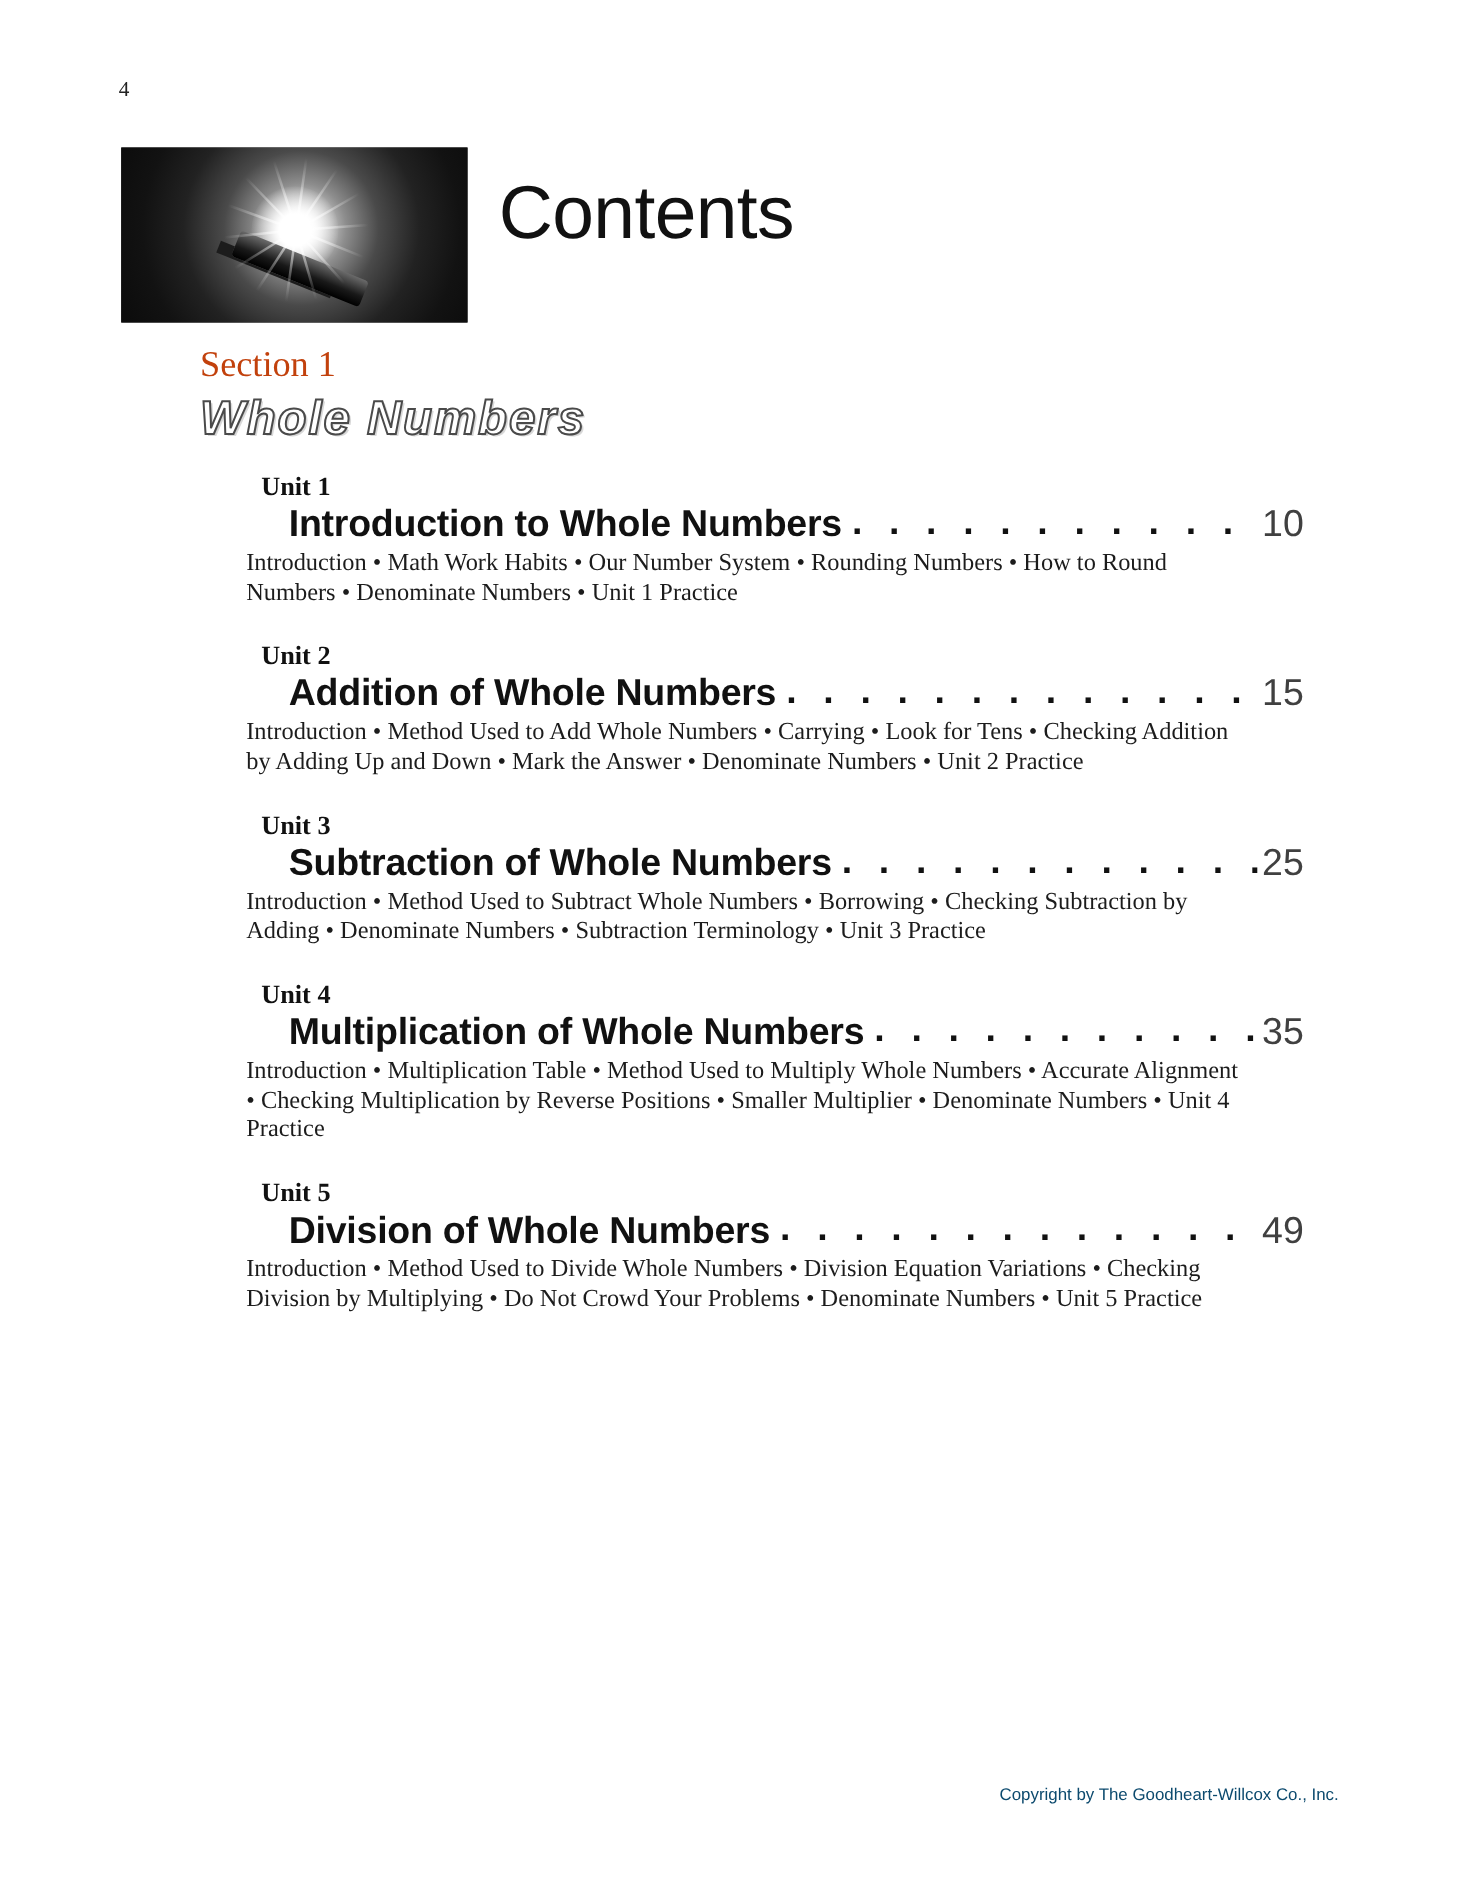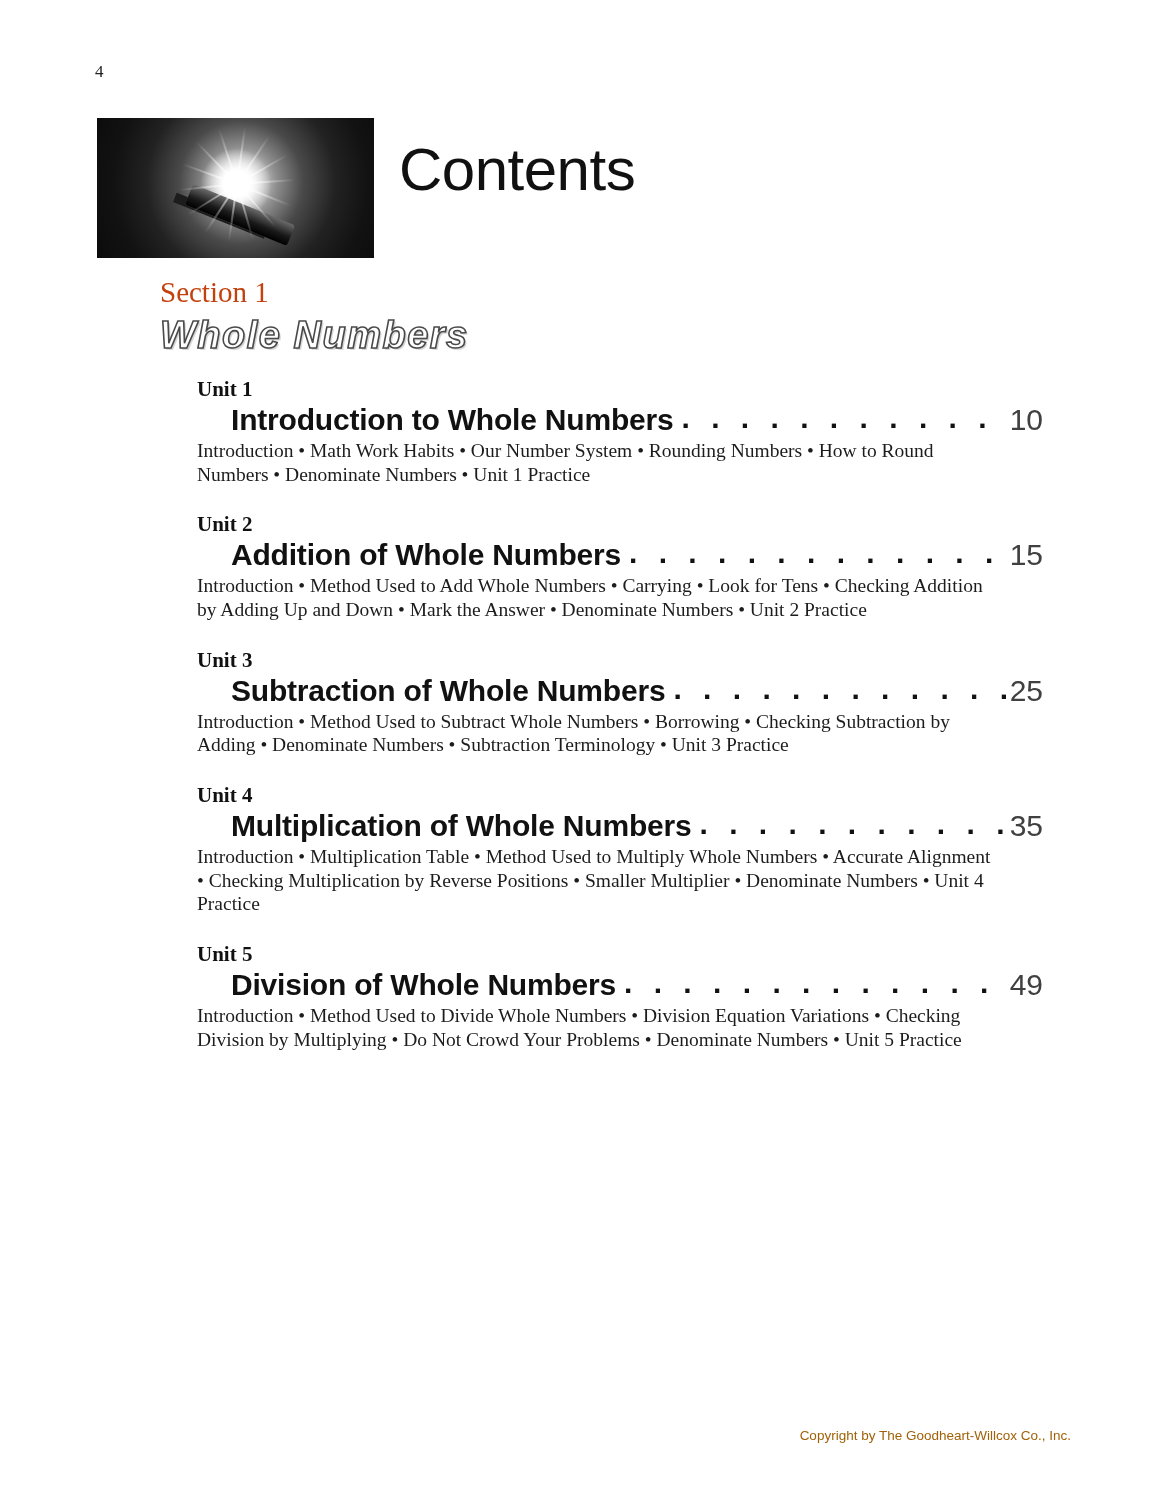--- a/index.html
+++ b/index.html
@@ -127,21 +127,21 @@
     width: 812px;
   }
   .unit {
     margin-bottom: 26px;
   }
   .unit-num {
     font-family: "Liberation Serif", serif;
     font-weight: bold;
     font-size: 21px;
     color: #111;
-    margin: 0 0 2px 0;
+    margin: 0 0 2px 12px;
     line-height: 1.15;
   }
   .unit-titleline {
     display: flex;
     align-items: baseline;
     width: 100%;
     margin-bottom: 2px;
     margin-left: 34px;
   }
   .unit-title {
@@ -179,21 +179,21 @@
     color: #1c1c1c;
     max-width: 800px;
   }
 
   .copyright {
     position: absolute;
     right: 97px;
     top: 1428px;
     font-family: "Liberation Sans", sans-serif;
     font-size: 13.5px;
-    color: #a16207;
+    color: #0c4a6e;
   }
 </style>
 </head>
 <body>
 
 <div class="page">
 
   <div class="folio">4</div>
 
   <div class="header-row">

